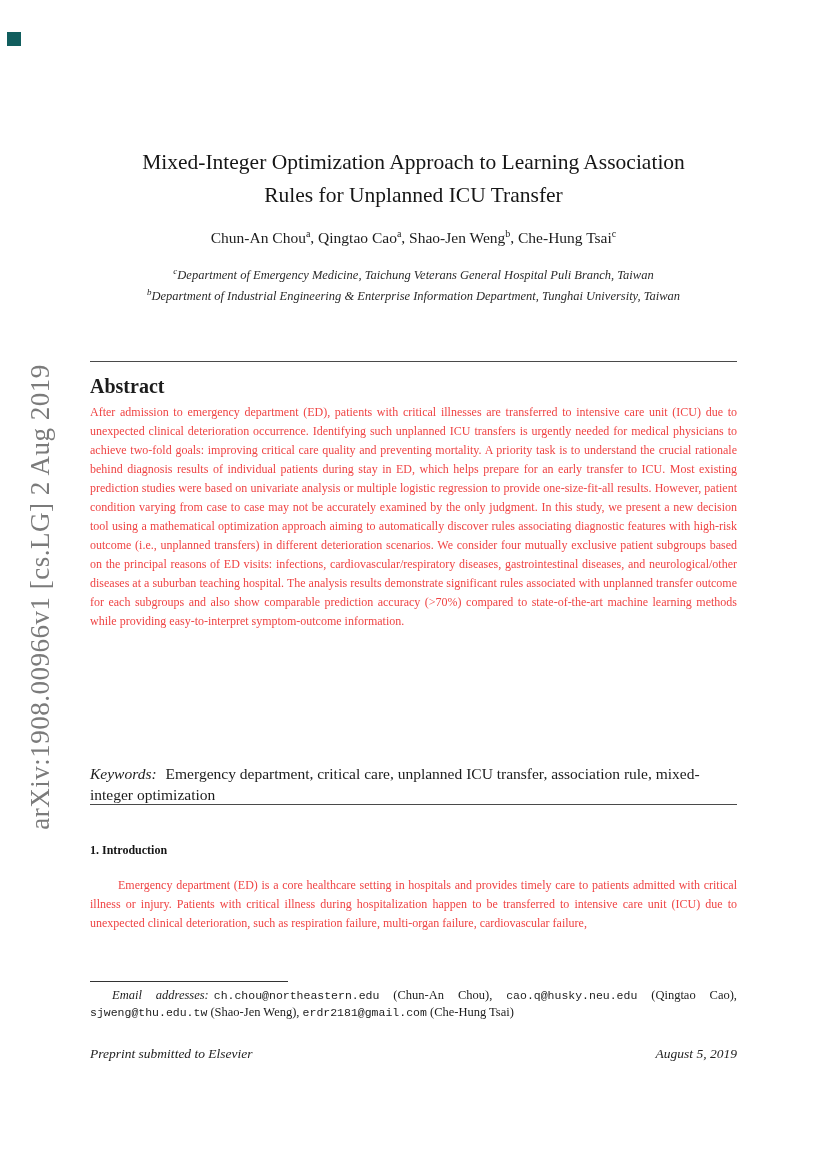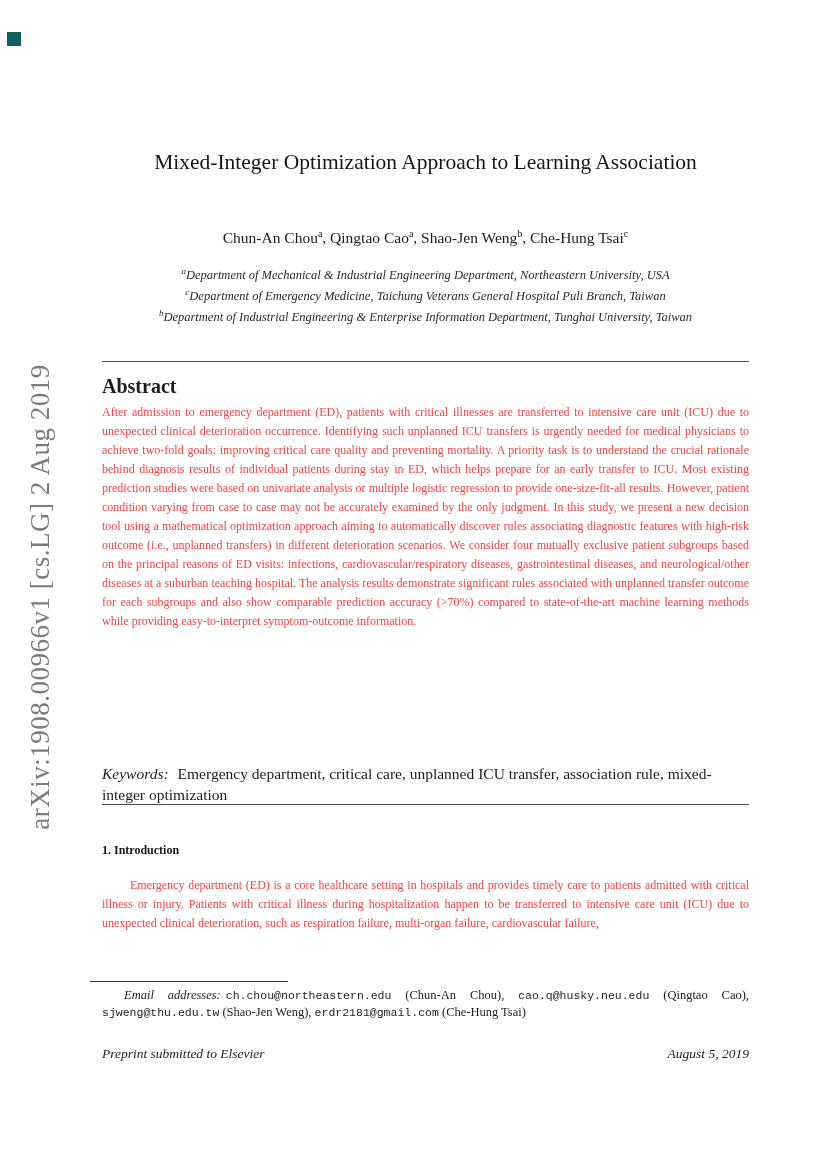--- a/index.html
+++ b/index.html
@@ -21,21 +21,21 @@
   }
   .watermark {
     position: absolute;
     left: 40px; top: 597px;
     transform: translate(-50%, -50%) rotate(-90deg);
     white-space: nowrap;
     font-size: 27px;
     letter-spacing: 0.5px;
     color: #7b7b7b;
   }
-  .col { position: absolute; left: 90px; width: 647px; margin-left: 12px; }
+  .col { position: absolute; left: 90px; width: 647px; }
   .title {
     top: 146px;
     text-align: center;
     font-weight: normal;
     font-size: 21.5px;
     line-height: 33px;
     color: #161616;
   }
   .title .tline { display: block; }
   .authors {
@@ -119,28 +119,28 @@
 <body>
 
 <div class="page">
 
   <div class="corner-marker"></div>
 
   <div class="watermark">arXiv:1908.00966v1  [cs.LG]  2 Aug 2019</div>
 
   <h1 class="col title">
     <span class="tline">Mixed-Integer Optimization Approach to Learning Association</span>
+    <span class="tline">Rules for Unplanned ICU Transfer</span>
   </h1>
 
   <div class="col authors">
     <span><span>Chun-An Chou</span><sup>a</sup><span>, </span></span><span><span>Qingtao Cao</span><sup>a</sup><span>, </span></span><span><span>Shao-Jen Weng</span><sup>b</sup><span>, </span></span><span><span>Che-Hung Tsai</span><sup>c</sup><span></span></span>
   </div>
 
   <div class="col affiliations">
-    <div><sup>a</sup><span>Department of Mechanical &amp; Industrial Engineering Department, Northeastern University, USA</span></div>
     <div><sup>c</sup><span>Department of Emergency Medicine, Taichung Veterans General Hospital Puli Branch, Taiwan</span></div>
     <div><sup>b</sup><span>Department of Industrial Engineering &amp; Enterprise Information Department, Tunghai University, Taiwan</span></div>
   </div>
 
   <div class="col rule rule-top"></div>
 
   <div class="col abstract-heading">Abstract</div>
 
   <p class="col body-text abstract-body">After admission to emergency department (ED), patients with critical illnesses are transferred to intensive care unit (ICU) due to unexpected clinical deterioration occurrence. Identifying such unplanned ICU transfers is urgently needed for medical physicians to achieve two-fold goals: improving critical care quality and preventing mortality. A priority task is to understand the crucial rationale behind diagnosis results of individual patients during stay in ED, which helps prepare for an early transfer to ICU. Most existing prediction studies were based on univariate analysis or multiple logistic regression to provide one-size-fit-all results. However, patient condition varying from case to case may not be accurately examined by the only judgment. In this study, we present a new decision tool using a mathematical optimization approach aiming to automatically discover rules associating diagnostic features with high-risk outcome (i.e., unplanned transfers) in different deterioration scenarios. We consider four mutually exclusive patient subgroups based on the principal reasons of ED visits: infections, cardiovascular/respiratory diseases, gastrointestinal diseases, and neurological/other diseases at a suburban teaching hospital. The analysis results demonstrate significant rules associated with unplanned transfer outcome for each subgroups and also show comparable prediction accuracy (&gt;70%) compared to state-of-the-art machine learning methods while providing easy-to-interpret symptom-outcome information.</p>
 

